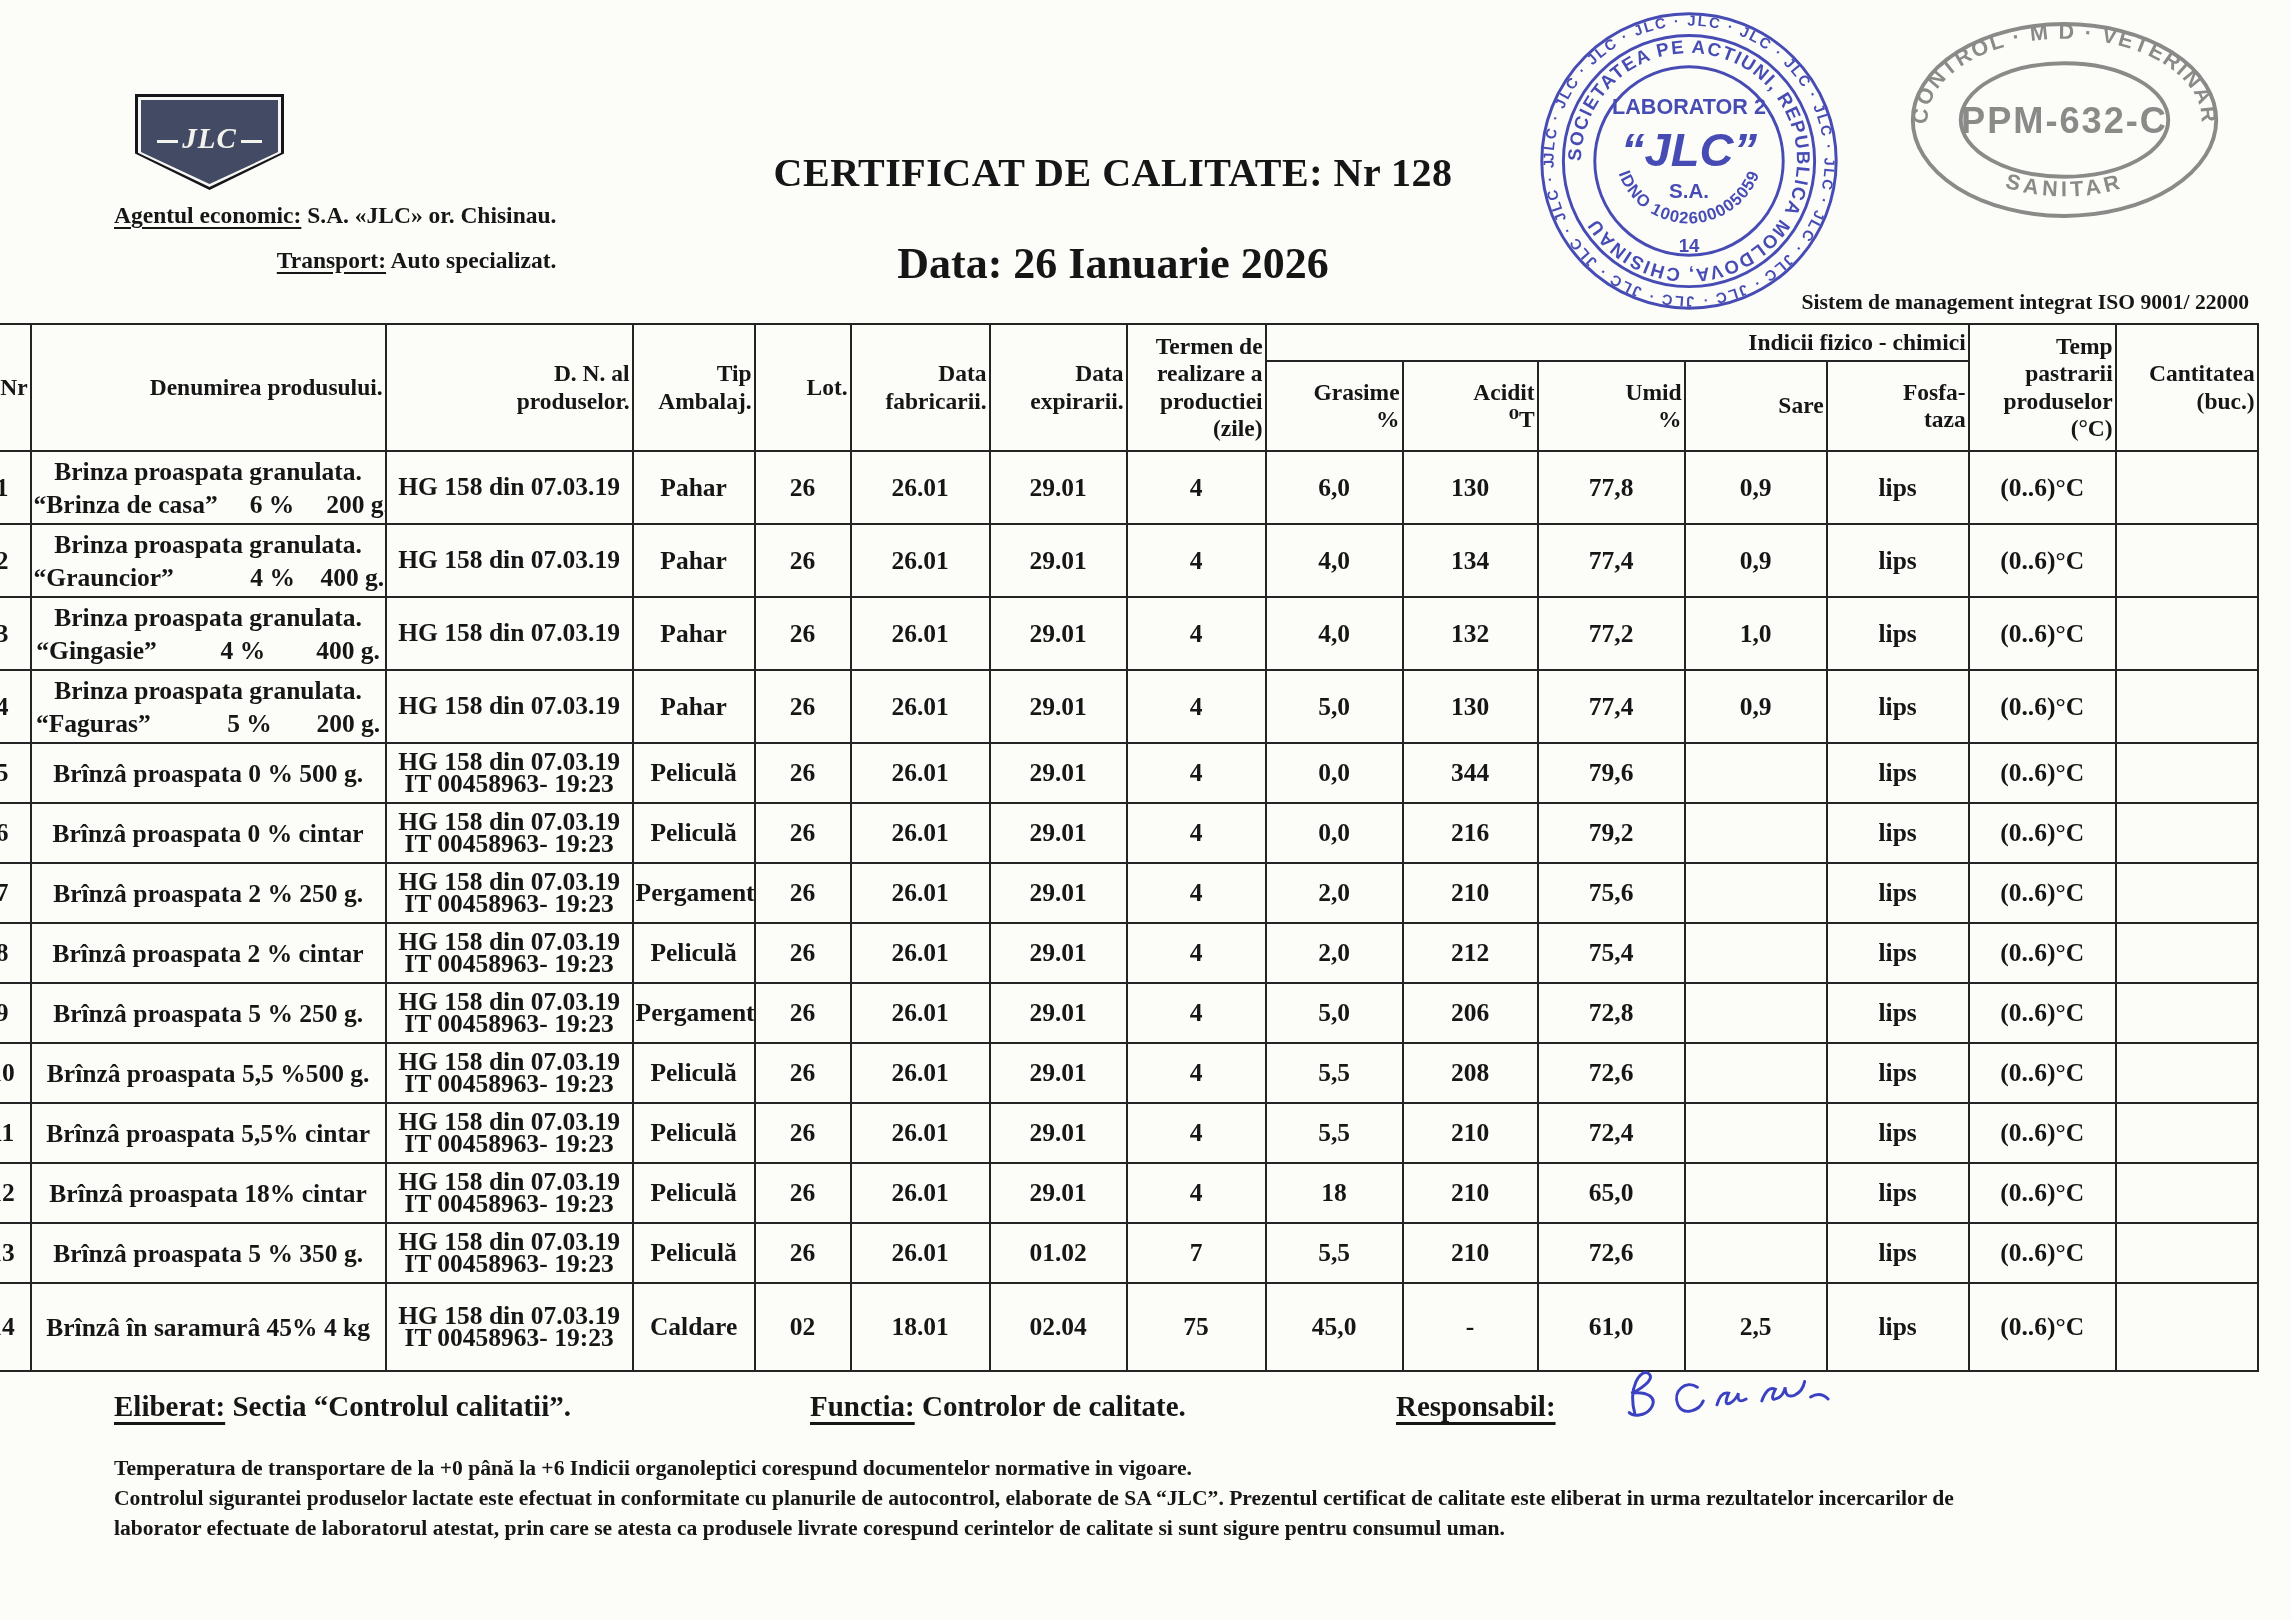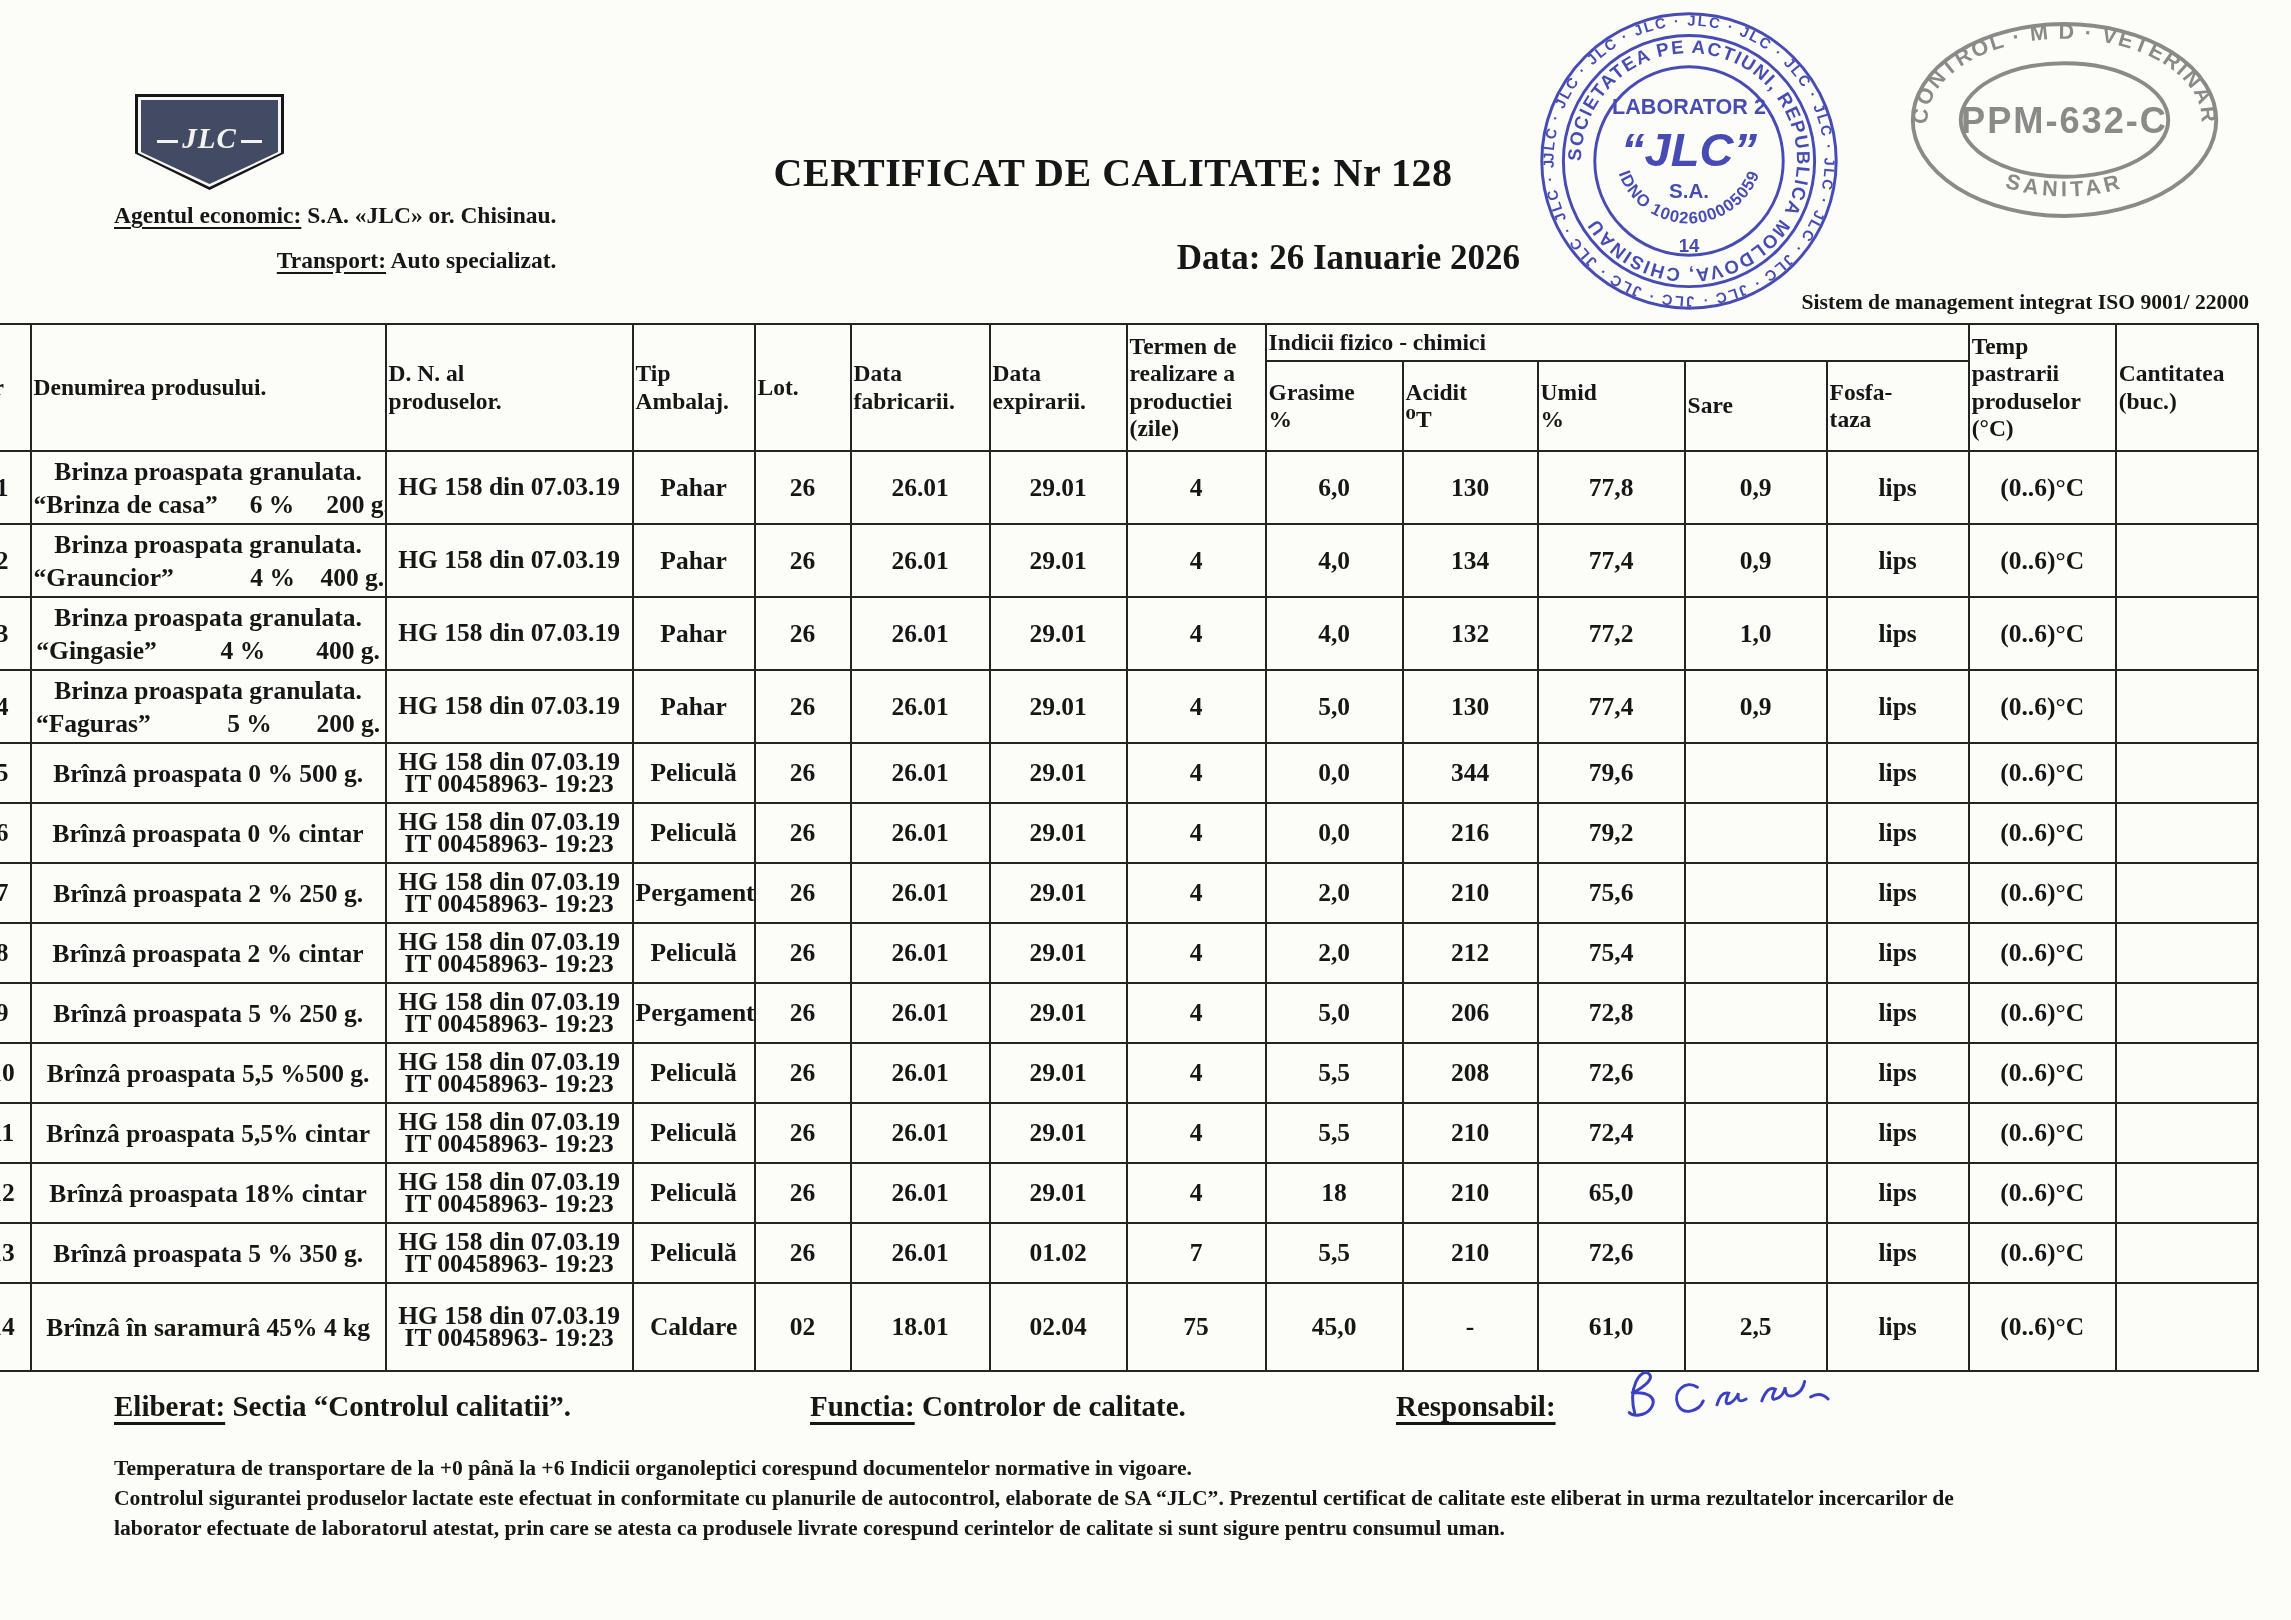--- a/index.html
+++ b/index.html
@@ -19,30 +19,30 @@
     display:flex; align-items:center; justify-content:center;}
   .logo .jlc{color:#f3f3ee; font-style:italic; font-size:29px; letter-spacing:1px;
     position:relative; top:-3.9px;}
   .logo .jlc:before,.logo .jlc:after{content:""; position:absolute; top:55%; width:21.6px; height:2.9px; background:#f3f3ee;}
   .logo .jlc:before{left:-25.5px;} .logo .jlc:after{right:-25.5px;}
   
   .hfields{position:absolute; left:114px; top:193px; font-size:23.5px; line-height:45px; white-space:nowrap;text-align:right;}
   .hfields .lbl{text-decoration:underline; text-decoration-thickness:2px; text-underline-offset:3.9px;}
   
   .title{position:absolute; left:706px; top:149px; width:814px; text-align:center; font-size:40px; letter-spacing:0.5px;}
-  .dataline{position:absolute; left:706px; top:238px; width:814px; text-align:right; font-size:35px;}
+  .dataline{position:absolute; left:706px; top:238px; width:814px; text-align:center; font-size:44px;}
   .isoline{position:absolute; right:43px; top:290px; font-size:21.6px;}
   
   .stamp-round{position:absolute; left:1531px; top:3.9px; opacity:.88;}
   .stamp-oval{position:absolute; left:1903px; top:13.7px; opacity:.8;}
   
   table.cert{position:absolute; top:323px; left:-27.4px; width:2285px;
     border-collapse:collapse; table-layout:fixed;}
   table.cert th, table.cert td{border:2px solid #242424; padding:0 2px; overflow:hidden;}
-  table.cert th{font-size:23.5px; text-align:left; white-space:pre-line; line-height:27.4px; font-weight:bold;}
+  table.cert th{font-size:23.5px; text-align:right; white-space:pre-line; line-height:27.4px; font-weight:bold;}
   tr.h-top{height:37px;} tr.h-sub{height:90px;}
   th.small{font-size:19.6px; line-height:22.5px;}
   th.temp-h{font-size:21.6px; line-height:24.5px;}
   table.cert td{font-size:25.5px; text-align:center; vertical-align:middle;}
   td.c-name{text-align:left; padding-left:9.8px; font-size:26.5px; line-height:33px;}
   td.c-name .l2{white-space:pre;}
   td.c-dn{font-size:19.6px; line-height:22.5px;}
   tr.rA{height:73px;} tr.rB{height:60px;} tr.rC{height:88px;}
   
   .f-line{position:absolute; top:1390px; font-size:29px; white-space:nowrap;}

